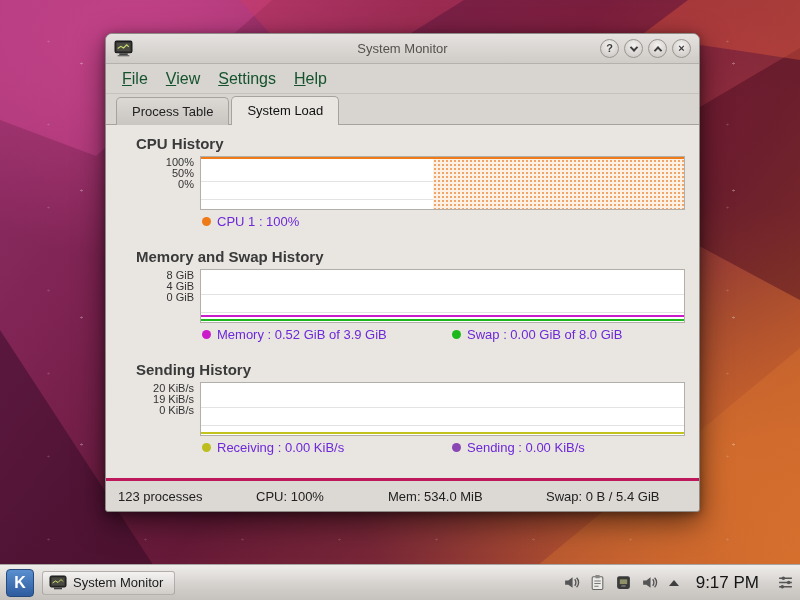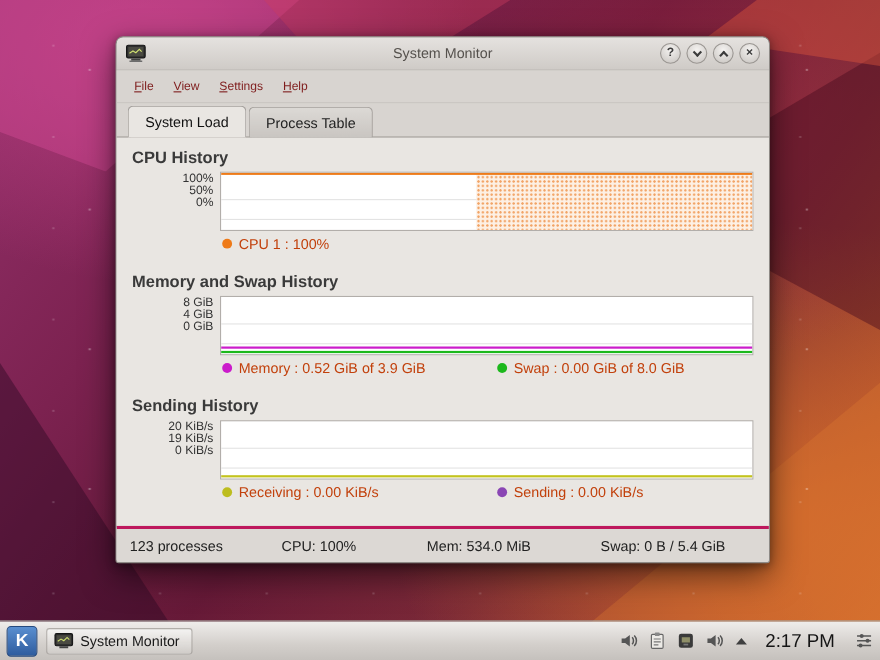--- a/index.html
+++ b/index.html
@@ -35,48 +35,48 @@
   .win-title{position:absolute;left:0;right:0;text-align:center;font-size:13px;color:#55514d}
   .win-btns{margin-left:auto;display:flex;gap:5px;position:relative;z-index:2}
   .wbtn{width:19px;height:19px;border-radius:50%;border:1px solid #9a9692;color:#3c3c3c;
     background:radial-gradient(circle at 50% 32%,#f4f2f0,#c7c3bf);
     display:flex;align-items:center;justify-content:center;font-size:11px;font-weight:bold;line-height:1}
   .chev{display:block;width:6px;height:6px;border-left:2px solid #3c3c3c;border-bottom:2px solid #3c3c3c}
   .chev.down{transform:rotate(-45deg) translate(1px,-1px)}
   .chev.up{transform:rotate(135deg) translate(1px,-1px)}
 
   .menubar{flex:0 0 30px;display:flex;align-items:center;padding:0 7px;background:#d8d4d0;border-bottom:1px solid #c6c2be}
-  .menu-item{display:inline-block;padding:4px 9px;font-size:11px;color:#7f1d1d}
+  .menu-item{display:inline-block;padding:4px 9px;font-size:16px;color:#14532d}
   .menu-item::first-letter{text-decoration:underline}
 
   .tabbar{flex:0 0 31px;display:flex;align-items:flex-end;padding-left:10px;background:#d8d4d0;position:relative}
   .tabbar::after{content:"";position:absolute;left:0;right:0;bottom:0;height:1px;background:#a6a29e;z-index:0}
   .tab{position:relative;z-index:1;font-size:13px;color:#222;padding:6px 15px;margin-right:2px;
     border:1px solid #a6a29e;border-bottom:none;border-radius:5px 5px 0 0;
     background:linear-gradient(#dcd9d5,#c9c5c1)}
   .tab.active{background:#e9e6e2;z-index:2;padding-bottom:7px;color:#111}
 
   .content{flex:1;background:#e9e6e2;padding:8px 14px 0;overflow:hidden}
   .section{margin-bottom:19px}
   .section:last-child{margin-bottom:0}
-  .sec-title{font-size:15px;font-weight:bold;color:#3a3a3a;margin:2px 0 4px 0}
+  .sec-title{font-size:15px;font-weight:bold;color:#3a3a3a;margin:2px 0 4px 16px}
   .chart-row{display:flex;height:54px}
   .yaxis{flex:0 0 80px;display:flex;flex-direction:column;align-items:flex-end;
     padding:1px 6px 1px 0;font-size:11px;color:#333;line-height:1}
   .chart{flex:1;position:relative;background:#fff;border:1px solid #b2aeaa;overflow:hidden}
   .grid{position:absolute;left:0;right:0;height:1px;background:#e3e3e3}
   .g1{top:46%}.g2{top:80%}
   .line{position:absolute;left:0;right:0;height:2px}
   .cpu-line{top:0;background:#ee7a18}
   .cpu-fill{position:absolute;top:2px;bottom:0;right:0;width:52%;background-color:#fdf0e4;
     background-image:radial-gradient(rgba(238,140,62,.75) .8px, transparent 1.3px);background-size:4px 4px}
   .mem-line{bottom:5px;background:#cb1ccb}
   .swap-line{bottom:1px;background:#1cb81c}
   .recv-line{bottom:1px;background:#c3c31e}
-  .legend{display:flex;align-items:center;margin:4px 0 0 82px;font-size:13px;color:#c2410c}
+  .legend{display:flex;align-items:center;margin:4px 0 0 82px;font-size:13px;color:#6d28d9}
   .leg{display:flex;align-items:center}
   .leg.w{width:250px}
   .dot{width:9px;height:9px;border-radius:50%;margin-right:6px;flex:0 0 9px}
   .dot.cpu{background:#ee7a18}.dot.mem{background:#cb1ccb}.dot.swap{background:#1cb81c}
   .dot.recv{background:#bdbd1e}.dot.send{background:#8a46b4}
 
   .statusbar{flex:0 0 33px;display:grid;grid-template-columns:138px 132px 158px auto;align-items:center;
     padding:0 12px;background:#dcd8d4;border-top:3px solid #be185d;font-size:13px;color:#222;border-radius:0 0 3px 3px}
 
   
@@ -133,22 +133,22 @@
   </div>
 
   <div class="menubar">
     <span class="menu-item">File</span>
     <span class="menu-item">View</span>
     <span class="menu-item">Settings</span>
     <span class="menu-item">Help</span>
   </div>
 
   <div class="tabbar">
+    <span class="tab">Process Table</span>
     <span class="tab active">System Load</span>
-    <span class="tab">Process Table</span>
   </div>
 
   <div class="content">
 
     <div class="section">
       <div class="sec-title">CPU History</div>
       <div class="chart-row">
         <div class="yaxis">
           <span>100%</span>
           <span>50%</span>
@@ -270,21 +270,21 @@
         </svg>
     </span>
     <span class="tray-ic">
       <svg viewBox="0 0 16 16" width="17" height="17">
           <path d="M2 6h3l4-3v10l-4-3H2z" fill="#555"></path>
           <path d="M11 5c1.5 1.5 1.5 4.5 0 6" stroke="#555" fill="none" stroke-width="1.3"></path>
           <path d="M12.8 3.5c2.5 2.5 2.5 6.5 0 9" stroke="#555" fill="none" stroke-width="1.3"></path>
         </svg>
     </span>
     <span class="caret"></span>
-    <span class="clock">2:17 PM</span>
+    <span class="clock">9:17 PM</span>
     <span class="tray-ic">
       <svg viewBox="0 0 16 16" width="17" height="17">
           <path d="M2 4h12M2 8h12M2 12h12" stroke="#555" stroke-width="1.2"></path>
           <circle cx="6" cy="4" r="1.7" fill="#555"></circle>
           <circle cx="11" cy="8" r="1.7" fill="#555"></circle>
           <circle cx="5" cy="12" r="1.7" fill="#555"></circle>
         </svg>
     </span>
   </div>
 </div>

